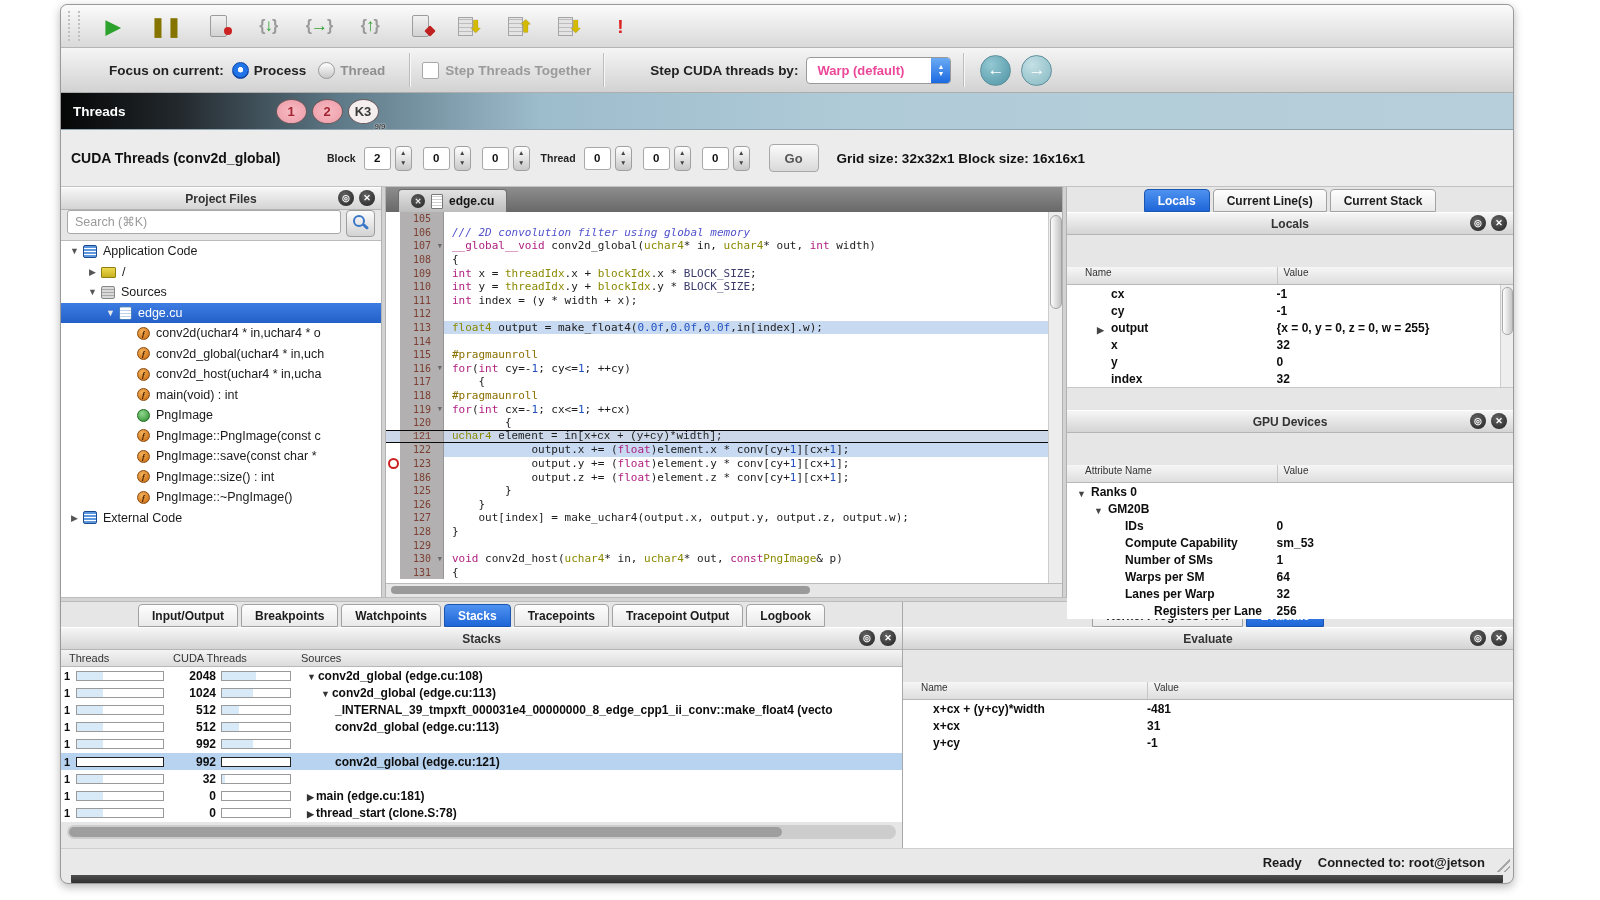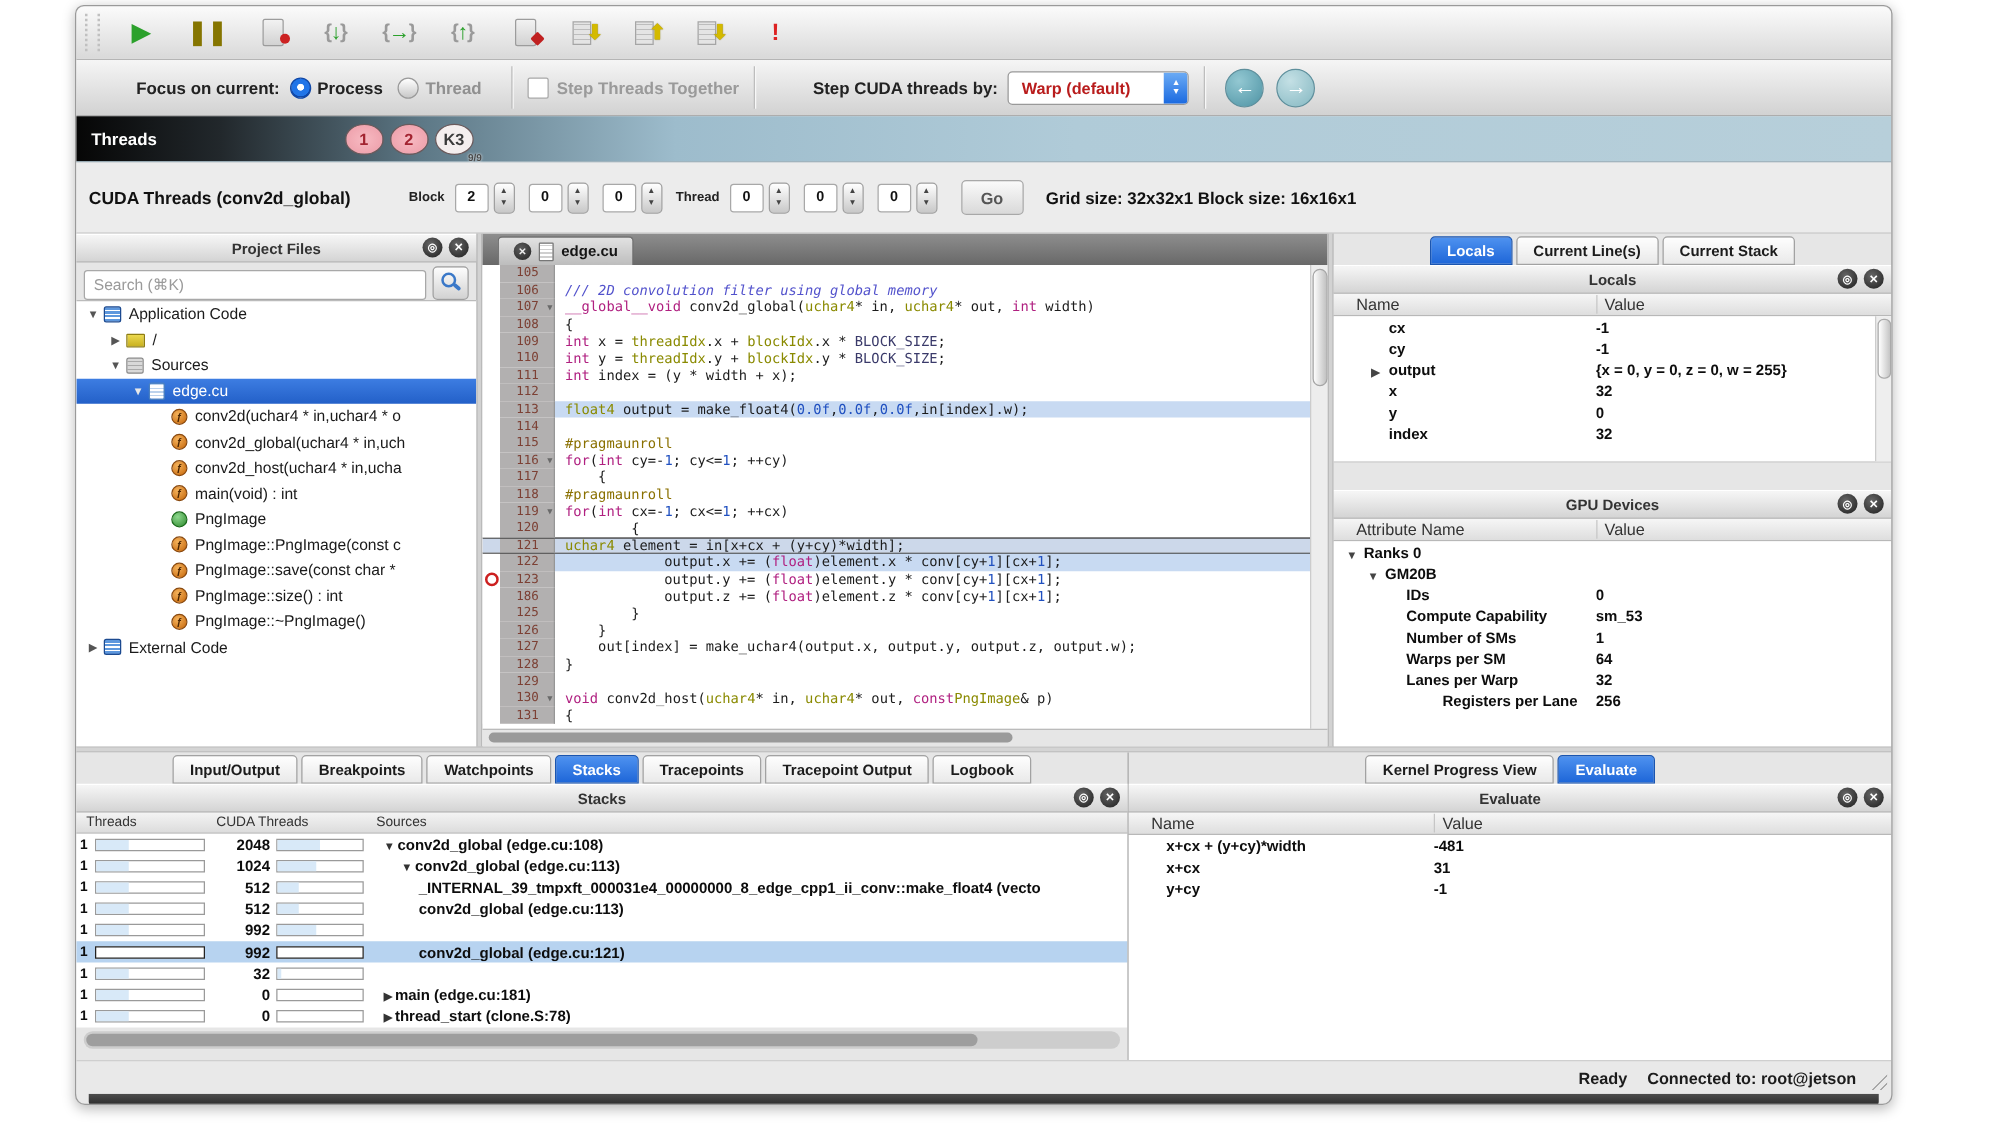--- a/index.html
+++ b/index.html
@@ -27,21 +27,21 @@
   .fb-label{font-weight:700;font-size:13.5px;color:#222;margin-right:8px;white-space:nowrap;padding-left:34px;}
   .radio{width:15px;height:15px;border-radius:50%;margin-right:5px;flex:none;}
   .radio.on{background:radial-gradient(circle at 50% 45%,#fff 0 2.5px,#2175e8 3px 7px,#1048a8 7.5px);border:1px solid #1048a8;}
   .radio.off{background:linear-gradient(#fff,#c8c8c8);border:1px solid #9a9a9a;}
   .radio-lab{font-weight:700;font-size:13.5px;color:#222;margin-right:12px;}
   .radio-lab.dim{color:#909090;}
   .sep{width:1px;height:34px;background:#bdbdbd;margin:0 12px;box-shadow:1px 0 0 #f7f7f7;flex:none;}
   .checkbox{width:15px;height:15px;border:1px solid #a8a8a8;background:#fff;border-radius:2px;margin-right:6px;flex:none;}
   .check-lab{color:#9a9a9a;font-weight:700;font-size:13.5px;white-space:nowrap;}
   .select{display:flex;align-items:center;border:1px solid #999;background:#fff;border-radius:4px;height:25px;overflow:hidden;}
-  .select-value{padding:0 10px;font-size:13px;font-weight:600;min-width:104px;color:#b91c1c;}
+  .select-value{padding:0 10px;font-size:13px;font-weight:600;min-width:104px;color:#ec4899;}
   .select-stepper{width:19px;height:25px;background:linear-gradient(#6babf5,#1b6ae0);color:#fff;display:flex;
     flex-direction:column;align-items:center;justify-content:center;font-size:7px;line-height:7px;}
   .navwrap{display:flex;gap:10px;margin-left:4px;}
   .navbtn{width:29px;height:29px;border-radius:50%;display:flex;align-items:center;justify-content:center;
     color:#fff;font-size:17px;font-weight:bold;border:1px solid #5e8f9c;}
   .navbtn.back{background:radial-gradient(circle at 35% 30%,#93c8d2,#4e93a4);}
   .navbtn.fwd{background:radial-gradient(circle at 35% 30%,#c4e0e5,#85b8c2);}
   
   .threadsbar{height:36px;background:linear-gradient(90deg,#060606,#22282c 8%,#5d7886 19%,#9dbccc 33%,#b0cbd8 55%,#b7cfda);
     display:flex;align-items:center;padding-left:12px;color:#fff;font-weight:700;font-size:13.5px;border-bottom:1px solid #8fa6b2;}
@@ -67,21 +67,21 @@
   
   .main{display:flex;height:410px;}
   .vsplit{width:3px;background:#d2d2d2;border-left:1px solid #b2b2b2;border-right:1px solid #b2b2b2;flex:none;}
   .left-panel{width:320px;background:#e6e6e6;display:flex;flex-direction:column;flex:none;}
   .panel-title{height:21px;background:linear-gradient(#f6f6f6,#d4d4d4);border-top:1px solid #fff;
     border-bottom:1px solid #b4b4b4;display:flex;align-items:center;justify-content:center;
     font-size:12px;font-weight:700;color:#333;position:relative;flex:none;}
   .pt-btns{position:absolute;right:6px;top:2px;display:flex;gap:5px;}
   .pt-btn{width:16px;height:16px;border-radius:50%;background:radial-gradient(circle at 40% 35%,#666,#1d1d1d);
     color:#fff;font-size:9px;display:flex;align-items:center;justify-content:center;font-weight:700;}
-  .search-row{height:30px;display:flex;align-items:flex-end;padding:0 6px;gap:5px;flex:none;}
+  .search-row{height:30px;display:flex;align-items:flex-start;padding:0 6px;gap:5px;flex:none;}
   .search-input{flex:1;height:22px;background:#fff;border:1px solid #a8a8a8;border-radius:3px;font-size:12.5px;
     color:#444;padding:0 7px;outline:none;font-family:"Liberation Sans",sans-serif;}
   .search-input::placeholder{color:#9a9a9a;}
   .search-btn{width:27px;height:25px;background:linear-gradient(#fdfdfd,#d2d2d2);border:1px solid #9e9e9e;
     border-radius:4px;position:relative;flex:none;}
   .search-btn::before{content:"";position:absolute;left:6px;top:4px;width:8px;height:8px;border:2.5px solid #3a78c8;border-radius:50%;}
   .search-btn::after{content:"";position:absolute;left:15px;top:14px;width:7px;height:3px;background:#3a78c8;transform:rotate(40deg);border-radius:2px;}
   .tree{flex:1;background:#fff;border-top:1px solid #bbb;overflow:hidden;position:relative;}
   .tree-row{height:20.5px;display:flex;align-items:center;font-size:12.5px;white-space:nowrap;overflow:hidden;color:#1a1a1a;}
   .tree-row.sel{background:linear-gradient(#3d7de2,#2360c8);color:#fff;}
@@ -107,41 +107,41 @@
   .code-lines{flex:1;overflow:hidden;font-family:"DejaVu Sans Mono",monospace;font-size:11px;min-width:0;}
   .code-line{height:13.6px;display:flex;box-sizing:border-box;align-items:center;}
   .bpcol{width:14px;height:100%;flex:none;position:relative;background:#fff;}
   .bp{position:absolute;left:2px;top:1.5px;width:7px;height:7px;border:2.4px solid #cc2020;border-radius:50%;background:#fff;}
   .gutter{width:44px;height:100%;flex:none;background:#b2b0b0;border-right:1px solid #969696;color:#7c4034;
     font-size:10px;text-align:right;padding-right:12px;box-sizing:border-box;position:relative;display:flex;
     align-items:center;justify-content:flex-end;}
   .fold{position:absolute;right:1px;font-size:7px;color:#6a6a6a;}
   .code-text{flex:1;white-space:pre;padding-left:8px;color:#1c1c1c;height:100%;display:flex;align-items:center;min-width:0;overflow:hidden;}
   .code-line.hl .code-text{background:#c8daf2;}
-  .code-line.current{border-top:1.6px solid #0a0a0a;border-bottom:1.6px solid #0a0a0a;}
+  .code-line.current{border-top:1.6px solid #0a0a0a;border-bottom:1.6px solid #0a0a0a;font-family:Liberation Mono, monospace;}
   .code-line.current .code-text{background:#ccd8ea;}
   .code-line.current .bpcol{background:#ccd8ea;}
   .tok-c{color:#5252cc;font-style:italic;}
   .tok-k{color:#b02080;}
   .tok-t{color:#8a8a00;}
   .tok-d{color:#8a7000;}
   .tok-m{color:#3a3a6a;}
   .tok-n{color:#2050c0;}
   .code-vscroll{width:13px;background:#ededed;border-left:1px solid #ccc;flex:none;position:relative;}
   .code-vscroll .thumb{position:absolute;left:1px;top:3px;width:10px;height:92px;background:linear-gradient(90deg,#fdfdfd,#c2c2c2);border:1px solid #a5a5a5;border-radius:6px;}
   .code-hscroll{height:13px;background:#e6e6e6;border-top:1px solid #bbb;position:relative;flex:none;}
   .code-hscroll .thumb{position:absolute;left:5px;top:2px;width:62%;height:8px;background:#9a9a9a;border-radius:5px;}
   
   .right-panel{width:446px;background:#e6e6e6;display:flex;flex-direction:column;flex:none;}
   .tabs-row{height:25px;display:flex;align-items:flex-end;justify-content:center;gap:3px;flex:none;}
   .tab2{height:21px;padding:0 13px;background:linear-gradient(#fefefe,#e9e9e9);border:1px solid #a2a2a2;
     border-radius:4px 4px 0 0;font-size:12px;font-weight:600;color:#1c1c1c;display:flex;align-items:center;white-space:nowrap;}
   .tab2.sel{background:linear-gradient(#4e92f0,#1e66d8);color:#fff;border-color:#1a55b0;}
   .grid-head{height:17px;display:flex;background:linear-gradient(#f6f6f6,#dedede);border-bottom:1px solid #b8b8b8;
-    font-size:13px;color:#333;align-items:center;flex:none;}
+    font-size:10px;color:#333;flex:none;margin-top:32px;}
   .gh{white-space:nowrap;overflow:hidden;box-sizing:border-box;}
   .rows-white{background:#fff;position:relative;}
   .row{height:17px;display:flex;align-items:center;font-size:12px;font-weight:600;color:#0d0d0d;}
   .cname{position:relative;white-space:nowrap;box-sizing:border-box;overflow:hidden;flex:none;}
   .cval{flex:1;white-space:nowrap;overflow:hidden;}
   .row-arrow{position:absolute;font-size:9px;color:#444;}
   .mini-vscroll{position:absolute;right:0;top:0;bottom:0;width:12px;background:#eee;border-left:1px solid #ccc;}
   .mini-vscroll .thumb{position:absolute;left:1px;top:2px;width:9px;height:46px;background:linear-gradient(90deg,#fff,#c5c5c5);border:1px solid #aaa;border-radius:5px;}
   .gap-strip{height:22px;background:#e6e6e6;border-top:1px solid #c8c8c8;flex:none;}
   

